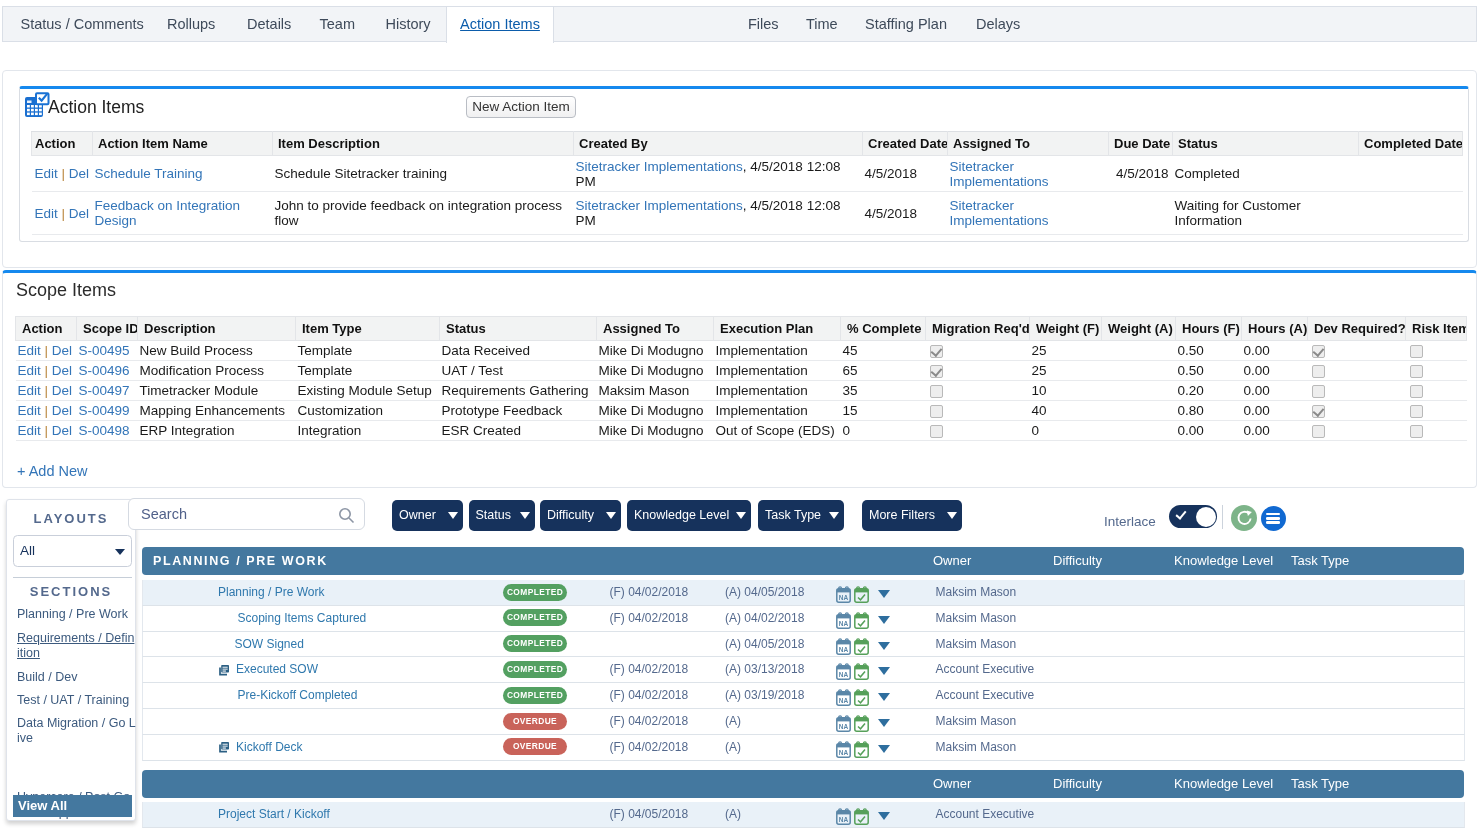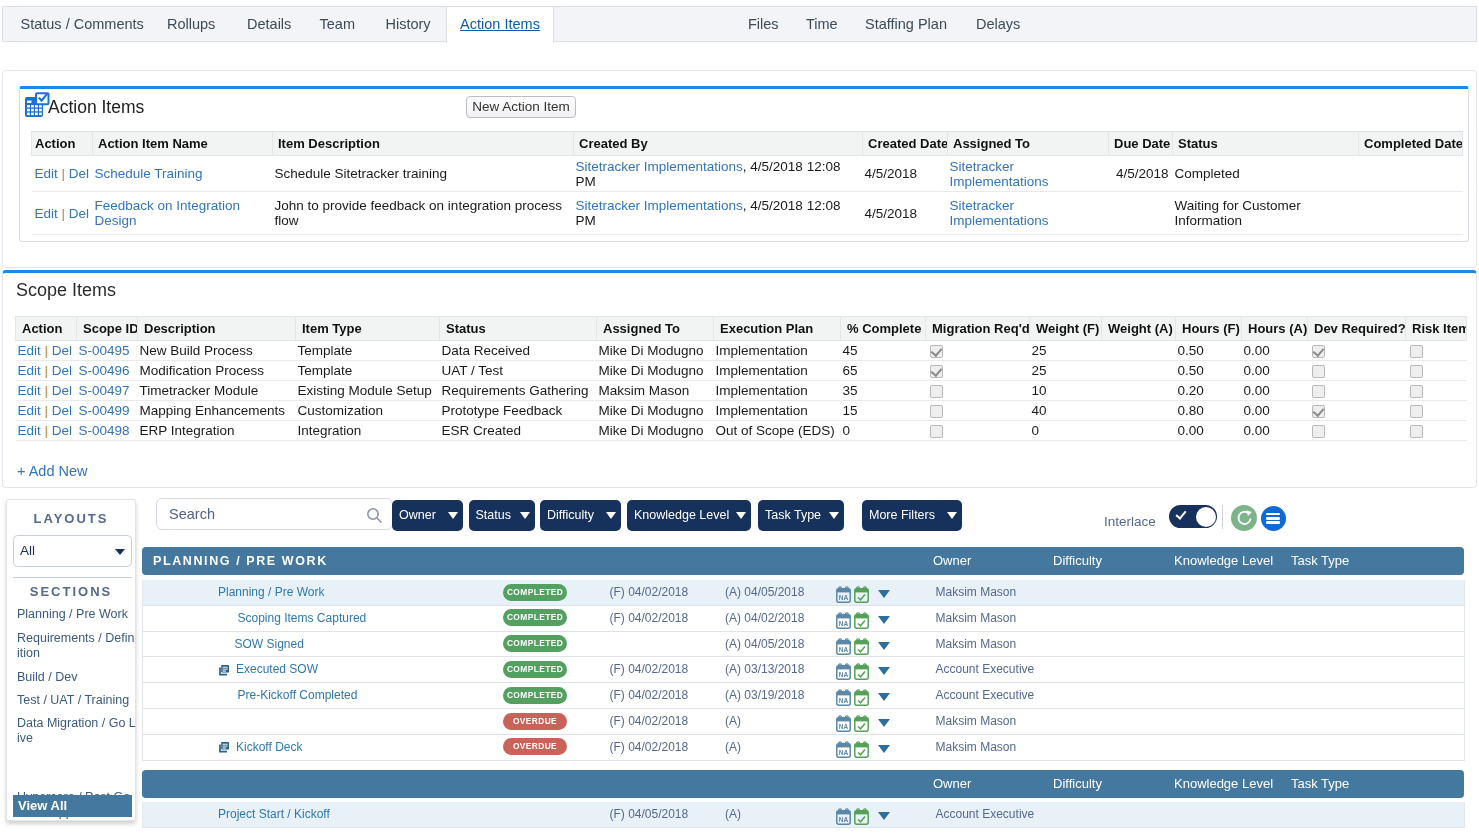--- a/index.html
+++ b/index.html
@@ -45,21 +45,21 @@
 
 #sidebar { left:6px; top:499px; width:130px; height:322px; background:#fff; border:1px solid #dfe3ea; border-radius:3px; box-shadow:0 3px 4px rgba(0,0,0,0.18); }
 .sbhead { position:absolute; width:130px; text-align:center; font-size:13px; font-weight:bold; letter-spacing:2px; color:#54698d; }
 #sbselect { left:13px; top:534.5px; width:119px; height:32px; border:1px solid #c9cfda; border-radius:4.5px; background:#fff; font-size:13.5px; color:#16325c; line-height:30px; padding-left:6px; }
 #sbselect .car { position:absolute; right:6px; top:13px; width:0; height:0; border-left:5px solid transparent; border-right:5px solid transparent; border-top:6.5px solid #16325c; }
 #sbdivider { left:13px; top:577px; width:119px; height:1px; background:#c6ced8; }
 .sblink { position:absolute; left:17px; width:118px; font-size:12.5px; color:#3c5a7e; line-height:15px; white-space:nowrap; }
 #viewall { left:13px; top:795px; width:119px; height:22px; background:#44789f; color:#fff; font-size:13px; font-weight:bold; line-height:22px; padding-left:5px; }
 
 
-#search { left:156px; top:498px; width:237px; height:32px; background:#fff; border:1px solid #d5dae2; border-radius:6px; }
+#search { left:128px; top:498px; width:237px; height:32px; background:#fff; border:1px solid #d5dae2; border-radius:6px; }
 #search span { position:absolute; left:12px; top:7px; font-size:14.5px; color:#51618a; }
 .fbtn { position:absolute; top:499.5px; height:31px; background:#16325c; border-radius:5px; color:#fff; font-size:12.5px; line-height:31px; padding-left:7px; }
 .fbtn .car { position:absolute; right:5px; top:12px; width:0; height:0; border-left:5.5px solid transparent; border-right:5.5px solid transparent; border-top:7px solid #fff; }
 #interlace { left:1104px; top:514px; font-size:13.5px; color:#54698d; }
 #toggle { left:1169px; top:505px; width:48px; height:23px; background:#16325c; border-radius:12px; }
 #toggle .knob { position:absolute; right:1.5px; top:1.5px; width:20px; height:20px; border-radius:50%; background:#fff; }
 #toggle .chk { position:absolute; left:9px; top:4px; width:6px; height:10px; border:solid #fff; border-width:0 2.5px 2.5px 0; transform:rotate(40deg); }
 #tooldiv { left:1222px; top:505px; width:1px; height:24px; background:#ccd3dc; }
 .circ { position:absolute; border-radius:50%; }
 #greenc { left:1230.5px; top:504.5px; width:26.5px; height:26.5px; background:#7db489; }
@@ -297,21 +297,21 @@
   </tbody>
     </table>
   <a id="addnew" class="abs">+ Add New</a>
 
   <div id="sidebar" class="abs"></div>
   <span class="sbhead" style="left:6px; top:511px;">LAYOUTS</span>
   <div id="sbselect" class="abs">All<span class="car"></span></div>
   <div id="sbdivider" class="abs"></div>
   <span class="sbhead" style="left:6px; top:584px;">SECTIONS</span>
   <a class="sblink" style="top:607px;">Planning / Pre Work</a>
-  <a class="sblink" style="top:631px;">Requirements / Defin<br>ition</a>
+  <a class="sblink" style="top:631px;text-decoration:underline;">Requirements / Defin<br>ition</a>
   <a class="sblink" style="top:670px;">Build / Dev</a>
   <a class="sblink" style="top:693px;">Test / UAT / Training</a>
   <a class="sblink" style="top:716px;">Data Migration / Go L<br>ive</a>
   <a class="sblink" style="top:790px;">Hypercare / Post Go<br>Live Support</a>
   <div id="viewall" class="abs">View All</div>
 
   <div id="search" class="abs">
       <span>Search</span>
     <svg style="position:absolute; right:9px; top:7.5px;" width="17" height="17" viewBox="0 0 17 17">
         <circle cx="7" cy="7" r="5.2" fill="none" stroke="#8d96a5" stroke-width="1.6"></circle>

